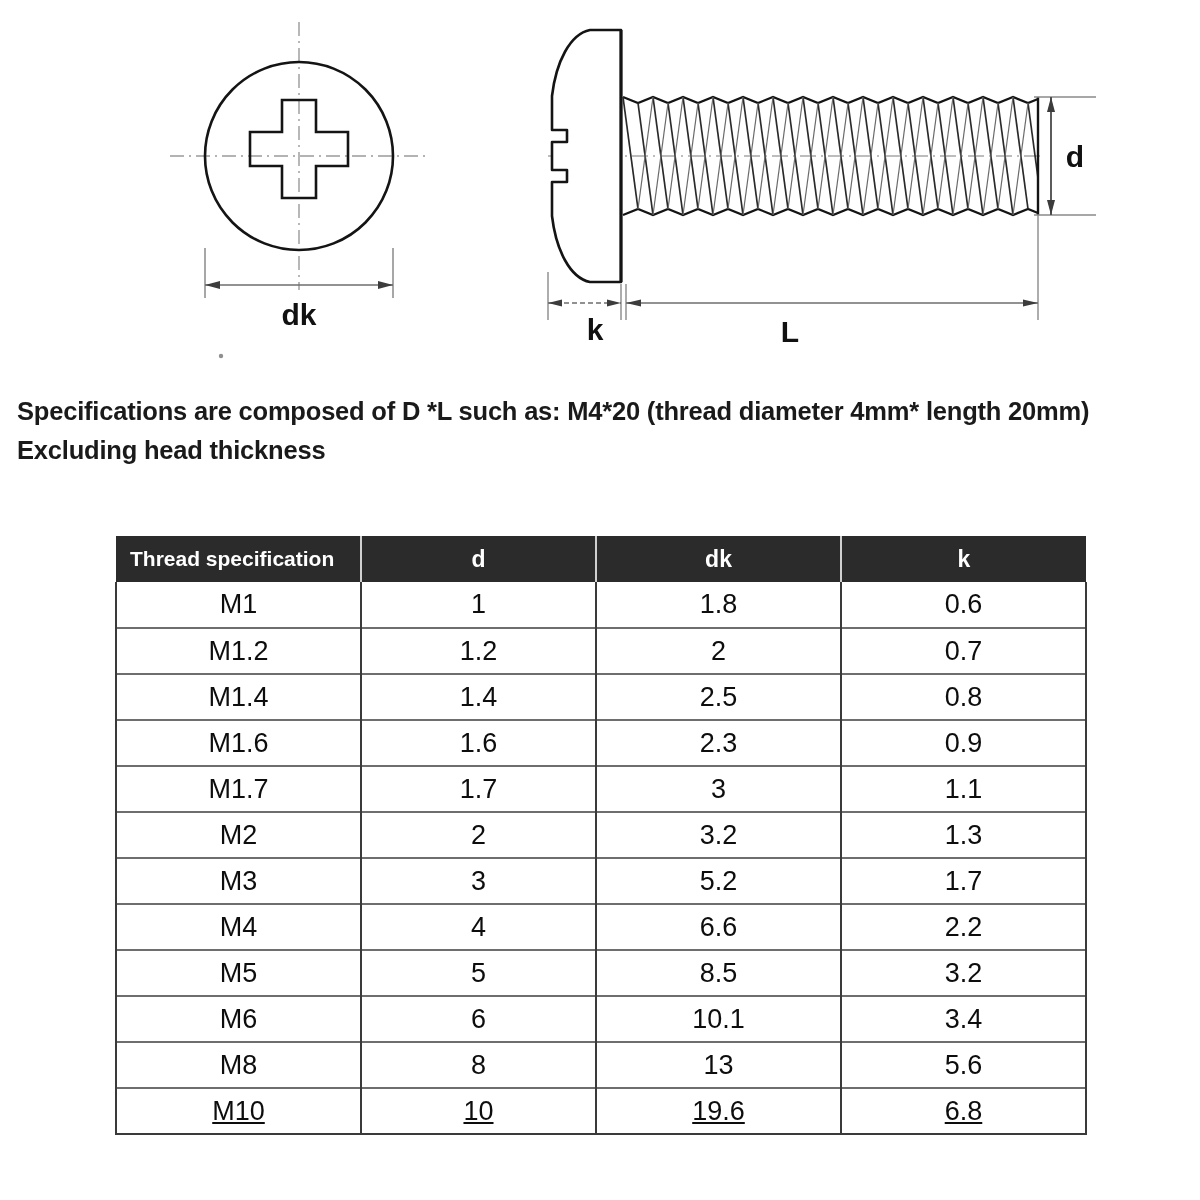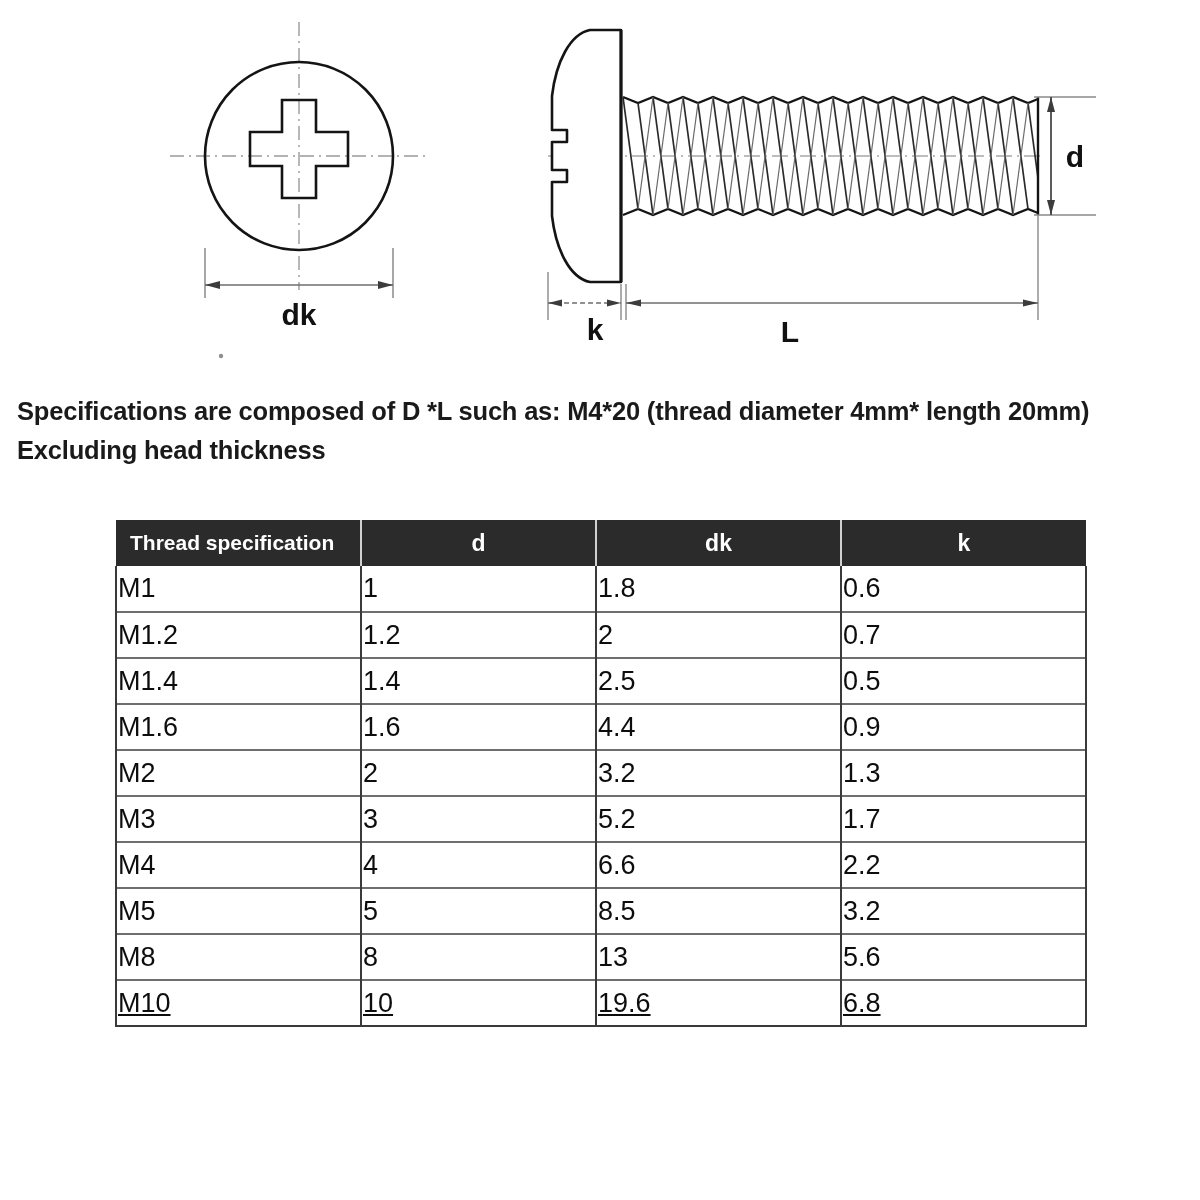--- a/index.html
+++ b/index.html
@@ -50,21 +50,21 @@
     line-height: 39px;
     letter-spacing: -0.2px;
     color: #1a1a1a;
     white-space: nowrap;
   }
 
   
   #spec-table-wrap {
     position: absolute;
     left: 115px;
-    top: 520px;
+    top: 536px;
     width: 970px;
   }
   table.spec-table {
     width: 970px;
     border-collapse: collapse;
     table-layout: fixed;
   }
   table.spec-table col.c0 { width: 245px; }
   table.spec-table col.c1 { width: 235px; }
   table.spec-table col.c2 { width: 245px; }
@@ -90,20 +90,21 @@
   }
   table.spec-table thead th.th-center {
     text-align: center;
   }
   table.spec-table thead th:last-child {
     border-right: none;
   }
 
   table.spec-table tbody td {
     height: 46px;
+    text-align: center;
     vertical-align: middle;
     font-family: "Liberation Sans", sans-serif;
     font-size: 27px;
     color: #0d0d0d;
     border-top: 2px solid #6e6e6e;
     border-right: 2px solid #3a3a3a;
     box-sizing: border-box;
     background: #ffffff;
   }
   table.spec-table tbody td:first-child {
@@ -310,27 +311,33 @@
         <tr>
           <td>M1.2</td>
           <td>1.2</td>
           <td>2</td>
           <td>0.7</td>
         </tr>
         <tr>
           <td>M1.4</td>
           <td>1.4</td>
           <td>2.5</td>
-          <td>0.5</td>
+          <td>0.8</td>
         </tr>
         <tr>
           <td>M1.6</td>
           <td>1.6</td>
-          <td>4.4</td>
+          <td>2.3</td>
           <td>0.9</td>
+        </tr>
+        <tr>
+          <td>M1.7</td>
+          <td>1.7</td>
+          <td>3</td>
+          <td>1.1</td>
         </tr>
         <tr>
           <td>M2</td>
           <td>2</td>
           <td>3.2</td>
           <td>1.3</td>
         </tr>
         <tr>
           <td>M3</td>
           <td>3</td>
@@ -343,20 +350,26 @@
           <td>6.6</td>
           <td>2.2</td>
         </tr>
         <tr>
           <td>M5</td>
           <td>5</td>
           <td>8.5</td>
           <td>3.2</td>
         </tr>
         <tr>
+          <td>M6</td>
+          <td>6</td>
+          <td>10.1</td>
+          <td>3.4</td>
+        </tr>
+        <tr>
           <td>M8</td>
           <td>8</td>
           <td>13</td>
           <td>5.6</td>
         </tr>
         <tr>
           <td>M10</td>
           <td>10</td>
           <td>19.6</td>
           <td>6.8</td>

